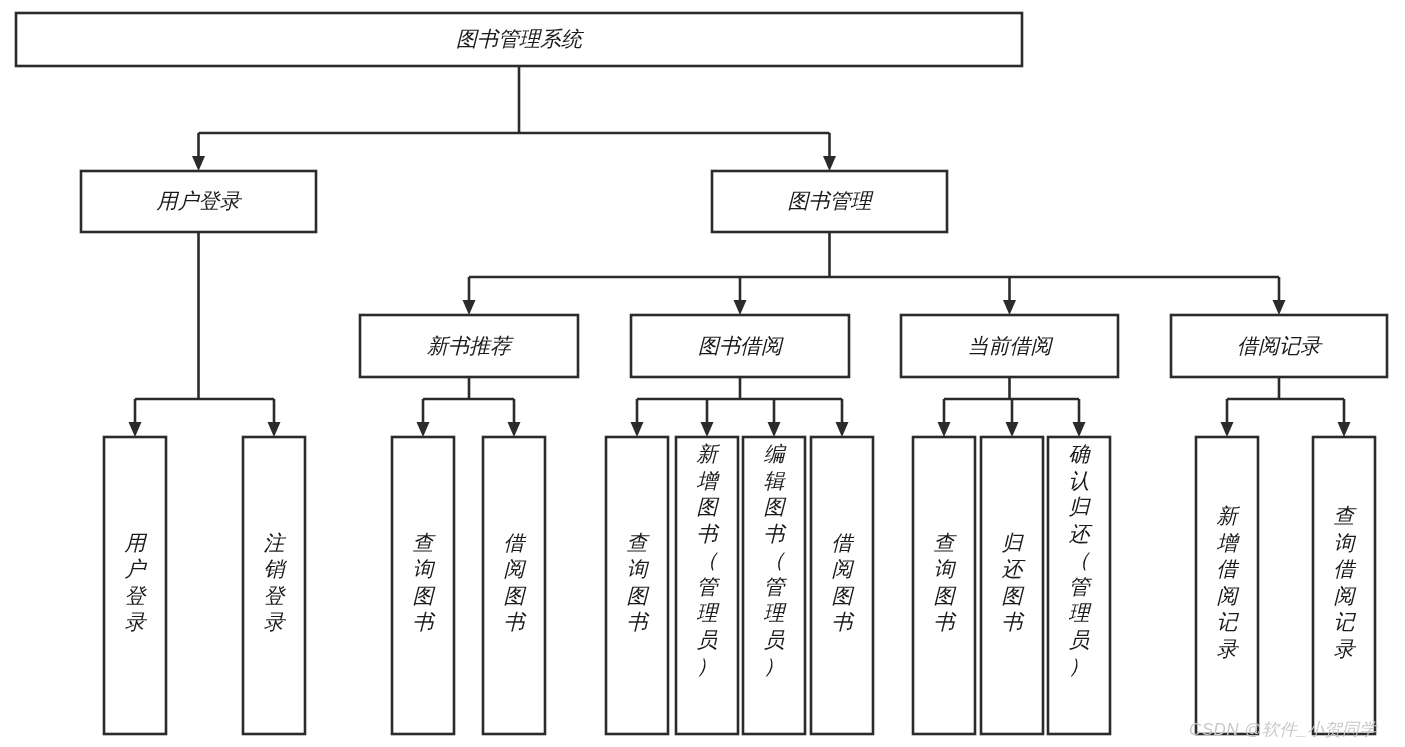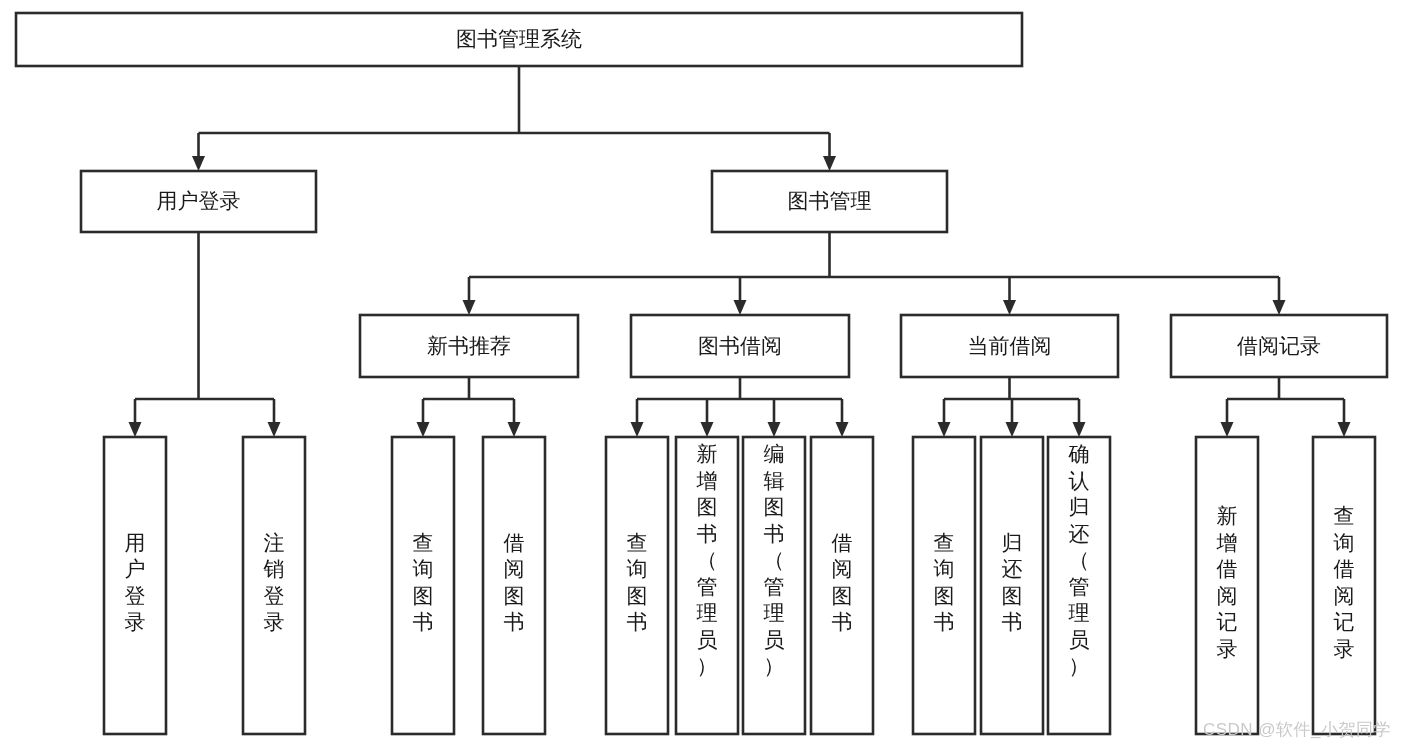--- a/index.html
+++ b/index.html
@@ -11,20 +11,21 @@
     width: 1405px;
     height: 747px;
     font-family: "Liberation Sans", "DejaVu Sans", sans-serif;
     overflow: hidden;
     position: relative;
   }
   #diagram-root {
     position: relative;
     width: 1405px;
     height: 747px;
+    font-style: italic;
   }
   svg.diagram-canvas {
     position: absolute;
     top: 0;
     left: 0;
     width: 1405px;
     height: 747px;
     display: block;
   }
   .node-box {
@@ -50,21 +51,21 @@
     dominant-baseline: middle;
   }
   .node-label-vertical {
     font-family: "Liberation Sans", "DejaVu Sans", sans-serif;
     fill: #1a1a1a;
     font-size: 21px;
     text-anchor: middle;
   }
   .watermark {
     position: absolute;
-    right: 14px;
+    right: 28px;
     bottom: 6px;
     font-family: "Liberation Sans", "DejaVu Sans", sans-serif;
     font-size: 17px;
     color: #c9c9c9;
     white-space: nowrap;
     letter-spacing: 0.5px;
     user-select: none;
   }
 </style>
 </head>

